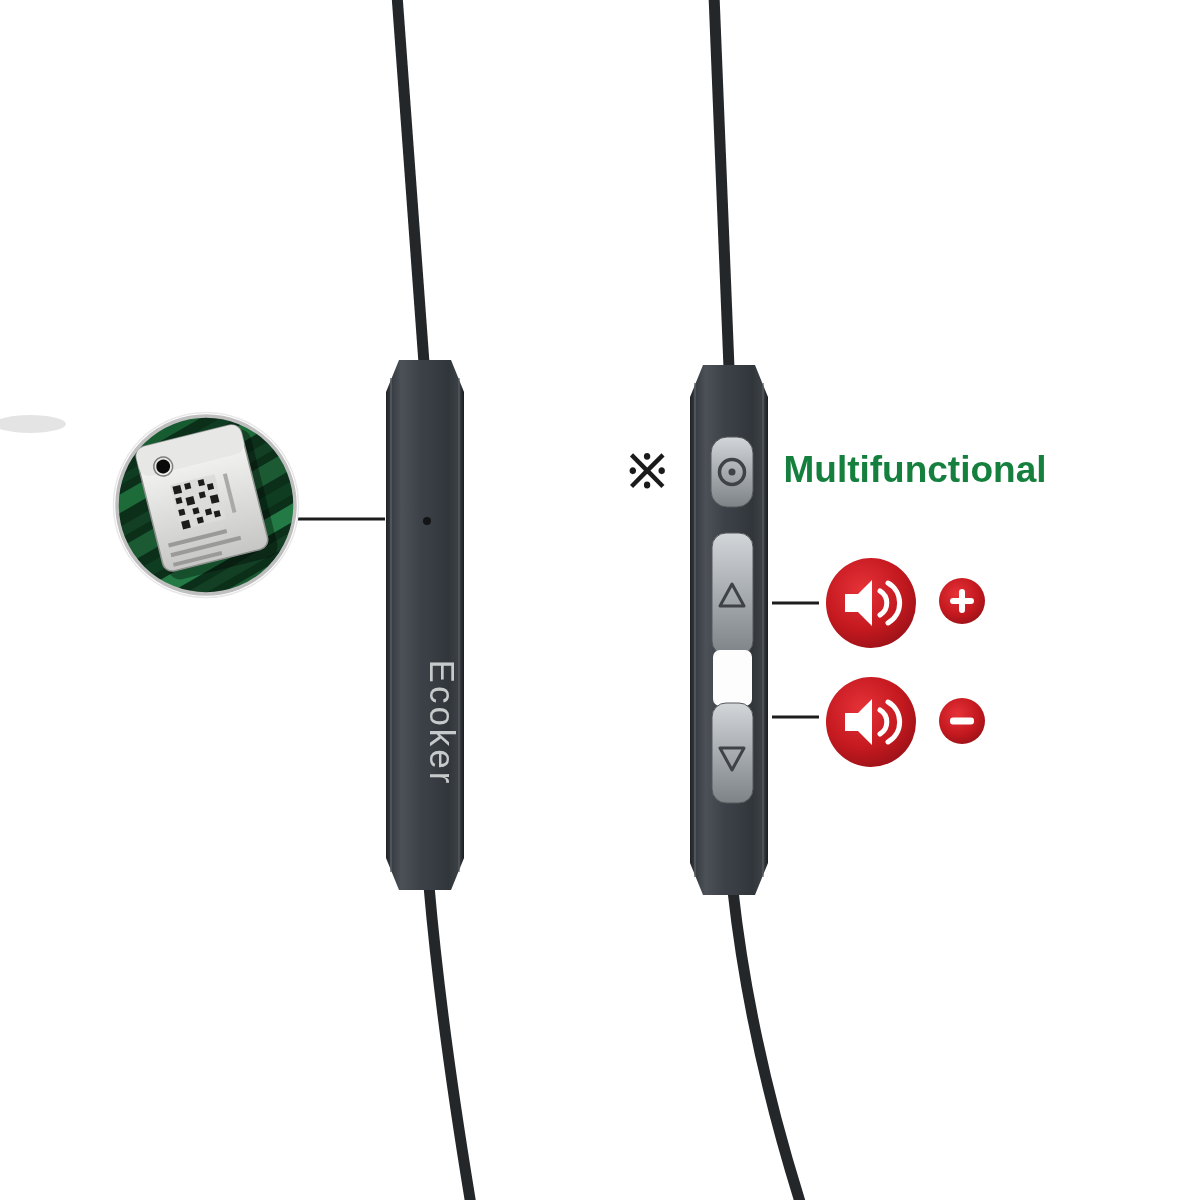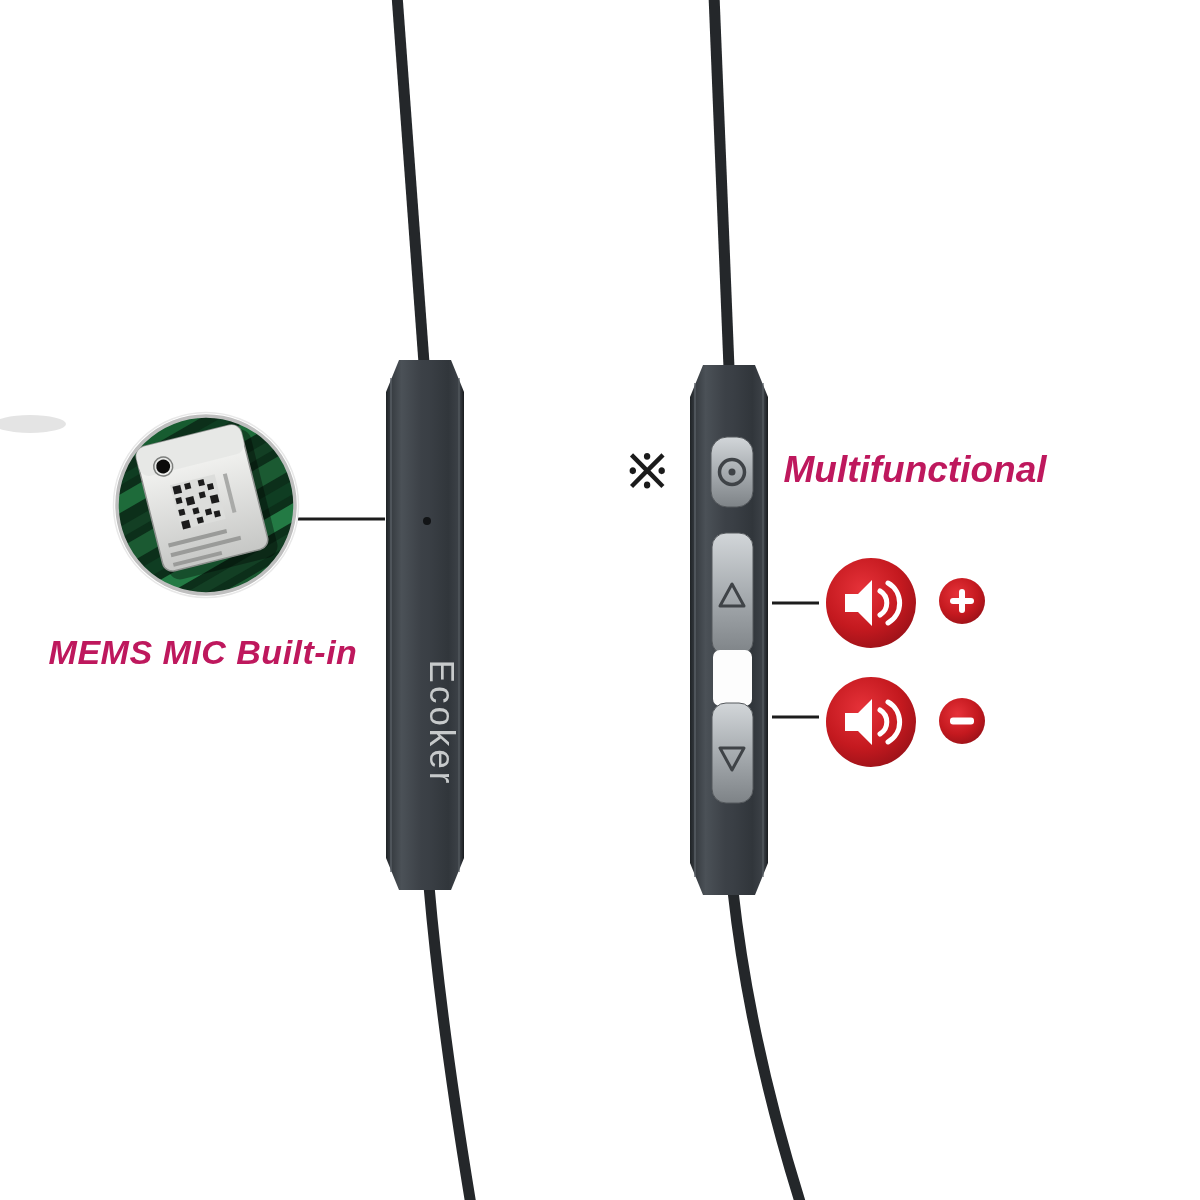--- a/index.html
+++ b/index.html
@@ -2,21 +2,21 @@
 <html><head>
 <meta charset="utf-8">
 <style>
   html,body{margin:0;padding:0;background:#ffffff;}
   .canvas{
     position:relative;width:1200px;height:1200px;background:#ffffff;
     overflow:hidden;font-family:"Liberation Sans",sans-serif;
   }
   .art{position:absolute;left:0;top:0;}
   .label{
-    position:absolute;font-style:italic;font-weight:bold;color:#be185d;
+    position:absolute;font-weight:bold;color:#15803d;
     font-family:"Liberation Sans",sans-serif;
   }
   .label-mems{left:36px;top:633px;width:334px;font-size:34px;text-align:center;letter-spacing:.5px;}
   .label-multi{left:775px;top:447px;width:280px;font-size:37px;text-align:center;line-height:1.25;}
   .label-refmark{left:628px;top:438px;font-size:46px;font-style:normal;font-weight:600;color:#1b1b1b;}
   .label-multi span{display:block;}
 </style>
 </head>
 <body>
 
@@ -168,21 +168,20 @@
       </g>
     </g>
     <g transform="translate(962,721)">
       <circle r="23" fill="url(#redGrad)"></circle>
       <g fill="#ffffff">
         <rect x="-12" y="-3.5" width="24" height="7" rx="3"></rect>
       </g>
     </g>
   </svg>
 
-  <div class="label label-mems">MEMS MIC Built-in</div>
 
   <div class="label label-refmark">※</div>
 
   <div class="label label-multi">
     <span>Multifunctional</span>
   </div>
 
 </div>
 
 </body></html>

